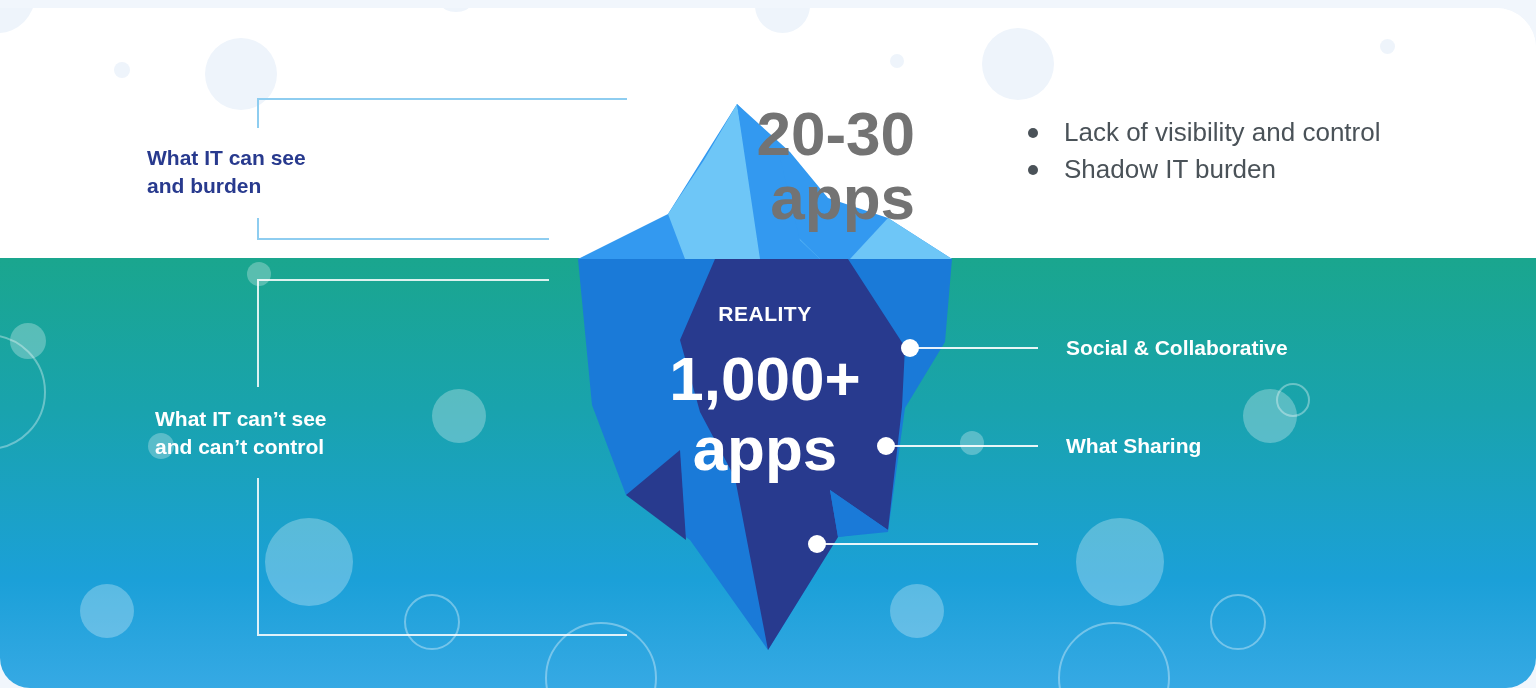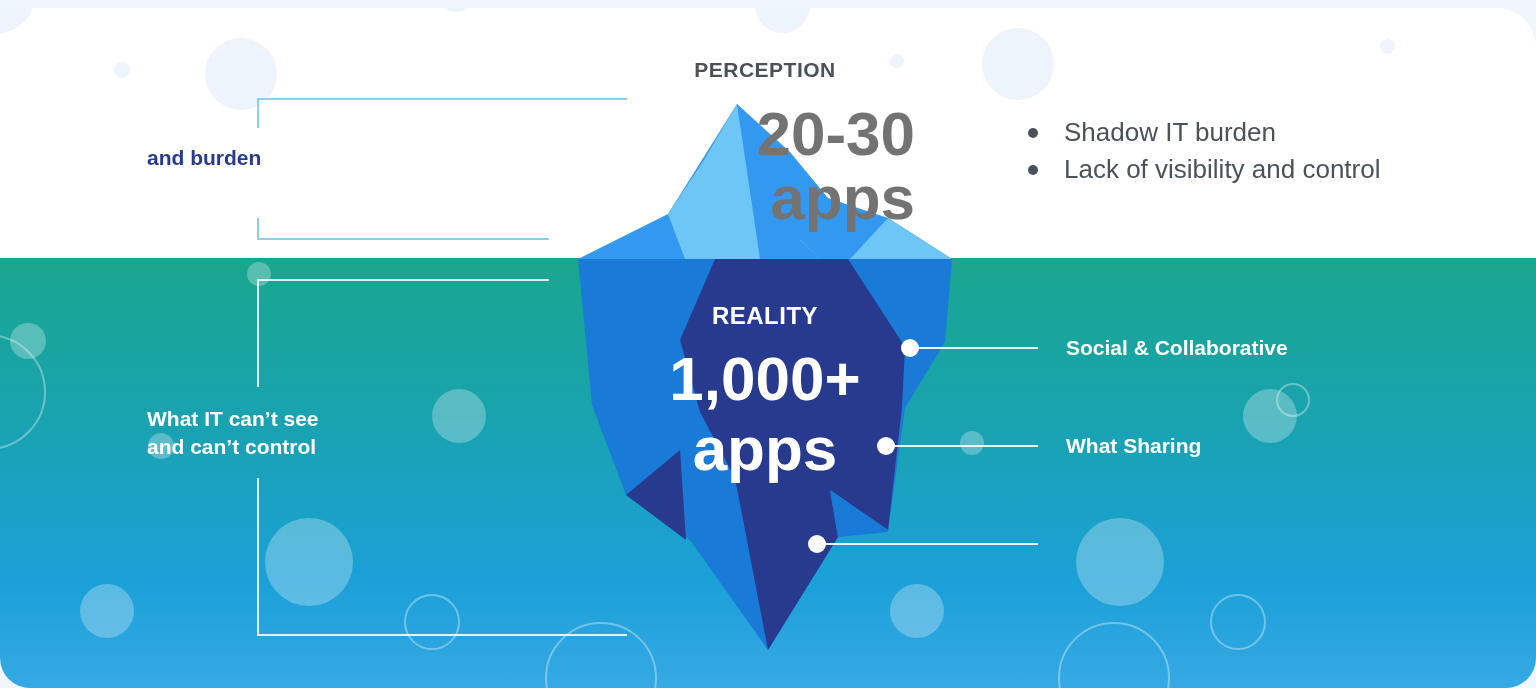--- a/index.html
+++ b/index.html
@@ -18,32 +18,32 @@
   .bubble.sky-b { background: #eef4fb; }
   .bubble.fill { background: rgba(255,255,255,0.28); }
   .bubble.ring { border: 2px solid rgba(255,255,255,0.35); background: transparent; }
   svg.berg { position: absolute; left: 0; top: 0; }
   .bracket { position: absolute; border-color: #8ecdf0; border-style: solid; border-width: 0; }
   .bracket.white { border-color: rgba(255,255,255,0.85); }
   .label-dark {
     position: absolute; color: #283a8e; font-weight: bold; font-size: 21px; line-height: 28px;
   }
   .label-light {
-    position: absolute; color: #ffffff; font-weight: bold; font-size: 21px; line-height: 28px;
+    position: absolute; color: #ffffff; font-weight: bold; font-size: 21px; line-height: 28px; margin-left: 8px;
   }
   .heading-gray {
     position: absolute; color: #4a5258; font-weight: bold; font-size: 21px; letter-spacing: 0.5px;
     text-align: center;
   }
   .big-gray {
     position: absolute; color: #737373; font-weight: bold; font-size: 62px; line-height: 64px;
     text-align: right;
   }
   .heading-white {
-    position: absolute; color: #ffffff; font-weight: bold; font-size: 24px; letter-spacing: 0.5px; text-align: center;
+    position: absolute; color: #ffffff; font-weight: bold; font-size: 21px; letter-spacing: 0.5px; text-align: center;
   }
   .big-white {
     position: absolute; color: #ffffff; font-weight: bold; font-size: 62px; line-height: 70px; text-align: center;
   }
   .bullets { position: absolute; left: 1028px; top: 106px; list-style: none; }
   .bullets li { color: #4a5258; font-size: 26px; line-height: 37px; display: flex; align-items: center; }
   .bullets li .dot { width: 10px; height: 10px; border-radius: 50%; background: #4a5258; margin-right: 26px; display: inline-block; }
   .conn { position: absolute; height: 2px; background: rgba(255,255,255,0.9); }
   .node { position: absolute; width: 18px; height: 18px; border-radius: 50%; background: #ffffff; }
   .cat { position: absolute; color: #ffffff; font-weight: bold; font-size: 21px; line-height: 26px; margin-left: 9px; }
@@ -93,47 +93,47 @@
     <polygon points="626,495 680,450 686,540" fill="#283a8e"></polygon>
     <polygon points="830,490 888,530 838,537" fill="#1a7ad8"></polygon>
   </svg>
 
   <div class="bracket" style="left:257px;top:90px;width:370px;height:30px;border-top-width:2px;border-left-width:2px;"></div>
   <div class="bracket" style="left:257px;top:210px;width:292px;height:22px;border-bottom-width:2px;border-left-width:2px;"></div>
   <div class="bracket white" style="left:257px;top:271px;width:292px;height:108px;border-top-width:2px;border-left-width:2px;"></div>
   <div class="bracket white" style="left:257px;top:470px;width:370px;height:158px;border-bottom-width:2px;border-left-width:2px;"></div>
 
   <div class="label-dark" style="left:147px;top:136px;">
+    <div>What IT can see</div>
     <div>and burden</div>
   </div>
   <div class="label-light" style="left:147px;top:397px;">
     <div>What IT can’t see</div>
     <div>and can’t control</div>
   </div>
 
-  <div class="heading-gray" style="left:640px;top:50px;width:250px;">PERCEPTION</div>
   <div class="big-gray" style="left:615px;top:94px;width:300px;">
     <div>20-30</div>
     <div>apps</div>
   </div>
 
   <div class="heading-white" style="left:640px;top:294px;width:250px;">REALITY</div>
   <div class="big-white" style="left:615px;top:336px;width:300px;">
     <div>1,000+</div>
     <div>apps</div>
   </div>
 
   <ul class="bullets">
     <li>
         <span class="dot"></span>
-        <span>Shadow IT burden</span>
+        <span>Lack of visibility and control</span>
       </li>
     <li>
         <span class="dot"></span>
-        <span>Lack of visibility and control</span>
+        <span>Shadow IT burden</span>
       </li>
   </ul>
 
   <div class="conn" style="left:910px;top:339px;width:128px;"></div>
   <div class="node" style="left:901px;top:331px;"></div>
   <div class="cat" style="left:1057px;top:327px;">Social &amp; Collaborative</div>
 
   <div class="conn" style="left:886px;top:437px;width:152px;"></div>
   <div class="node" style="left:877px;top:429px;"></div>
   <div class="cat" style="left:1057px;top:425px;">What Sharing</div>

